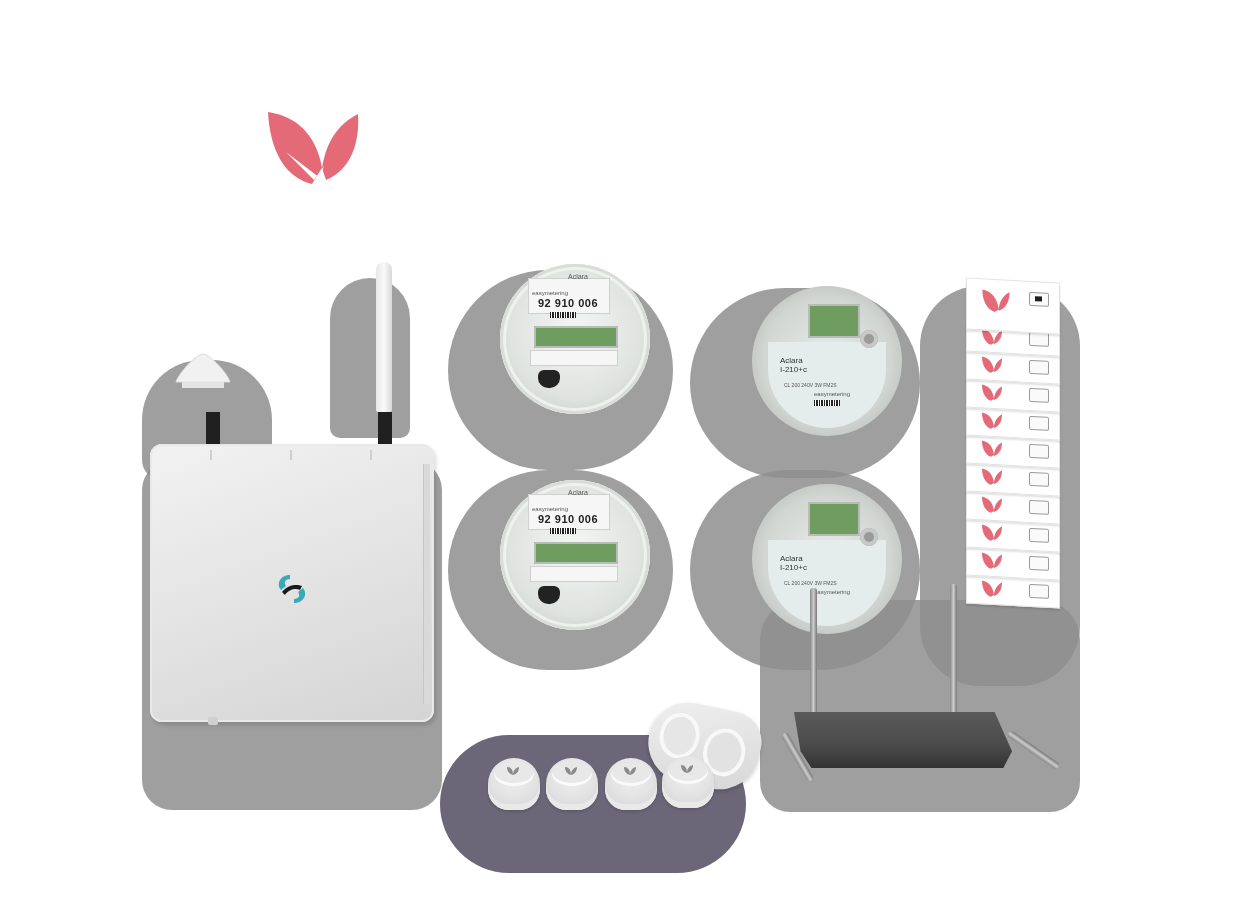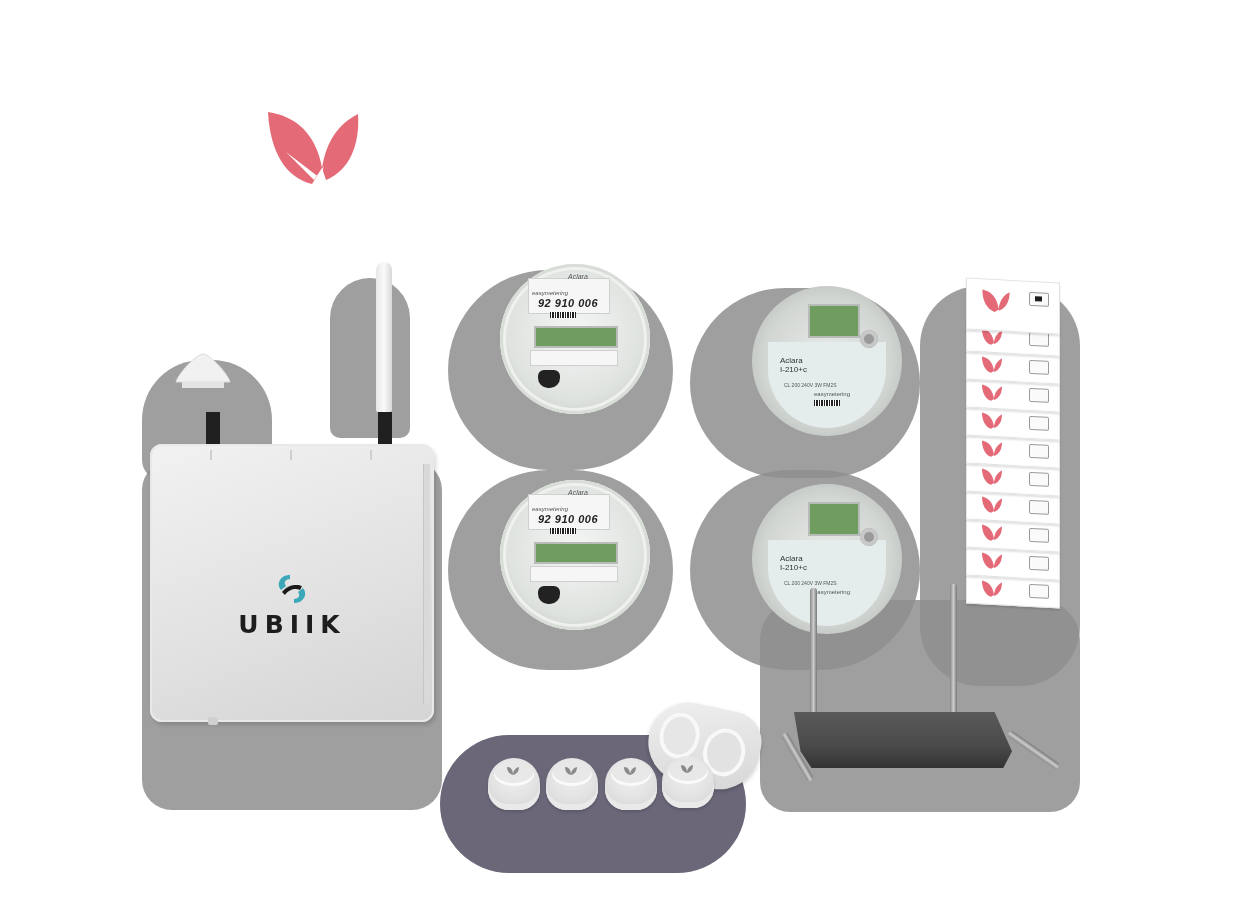--- a/index.html
+++ b/index.html
@@ -31,21 +31,20 @@
   }
   .dome { position:absolute; left:24px; top:90px; width:58px; height:40px; }
   .stub { position:absolute; background:#202020; width:14px; }
   .whip { position:absolute; left:226px; top:0; width:16px; height:150px; background:linear-gradient(90deg,#e7e7e7,#fafafa,#d8d8d8); border-radius:8px 8px 2px 2px; }
 
   
   .meter { position:absolute; width:150px; height:150px; border-radius:50%; }
   .meter-a {
     background:radial-gradient(circle at 50% 45%, #f4f6f4 0%, #dfe3e0 60%, #c9cec9 85%, #b3b8b3 100%);
     box-shadow: inset 0 0 0 3px #d9ddd8, inset 0 0 0 6px #eef1ee;
-    font-style: italic;
   }
   .meter-b {
     background:radial-gradient(circle at 50% 50%, #e9ecea 0%, #d2d6d3 60%, #b9bdba 85%, #a4a8a5 100%);
   }
   .lcd { position:absolute; background:#6f9c5f; border:2px solid #b8bcb8; }
   .label-plate { position:absolute; background:#f6f6f6; border:1px solid #cfcfcf; font-size:6px; color:#444; }
   .m-number { position:absolute; font-size:11px; font-weight:bold; color:#222; letter-spacing:0.5px; white-space:nowrap; }
   .m-brand { position:absolute; font-size:7px; color:#555; white-space:nowrap; }
   .m-model { position:absolute; font-size:8px; color:#333; white-space:nowrap; }
   .barcode { position:absolute; height:6px; background:repeating-linear-gradient(90deg,#222 0 1px,#fff 1px 2px,#222 2px 4px,#fff 4px 5px); }
@@ -115,21 +114,20 @@
     <div class="gw-rib" style="left:220px"></div>
     <div class="gw-siderail"></div>
   </div>
   <div class="gw-brand">
     <svg width="40" height="34" viewBox="0 0 40 34">
       <path d="M18 3 C8 3 4 12 9 18 L14 14 C11 10 14 7 18 7 Z" fill="#3aa8b8"></path>
       <path d="M22 31 C32 31 36 22 31 16 L26 20 C29 24 26 27 22 27 Z" fill="#3aa8b8"></path>
       <path d="M10 20 C16 12 26 12 30 14 L28 18 C24 16 17 17 13 23 Z" fill="#1a1a1a"></path>
     </svg>
   </div>
-  <div class="gw-brand-text">UBIIK</div>
   <div class="abs" style="left:58px;top:455px;width:10px;height:8px;background:#d0d0d0;border-radius:2px;"></div>
 </div>
 
 <div class="meter meter-a" style="left:500px;top:264px;">
   <div class="label-plate" style="left:28px;top:14px;width:80px;height:34px;"></div>
   <div class="m-brand" style="left:68px;top:9px;">Aclara</div>
   <div class="m-brand" style="left:32px;top:26px;font-size:6px;">easymetering</div>
   <div class="m-number" style="left:38px;top:33px;">92 910 006</div>
   <div class="barcode" style="left:50px;top:48px;width:26px;"></div>
   <div class="lcd" style="left:34px;top:62px;width:80px;height:18px;"></div>

